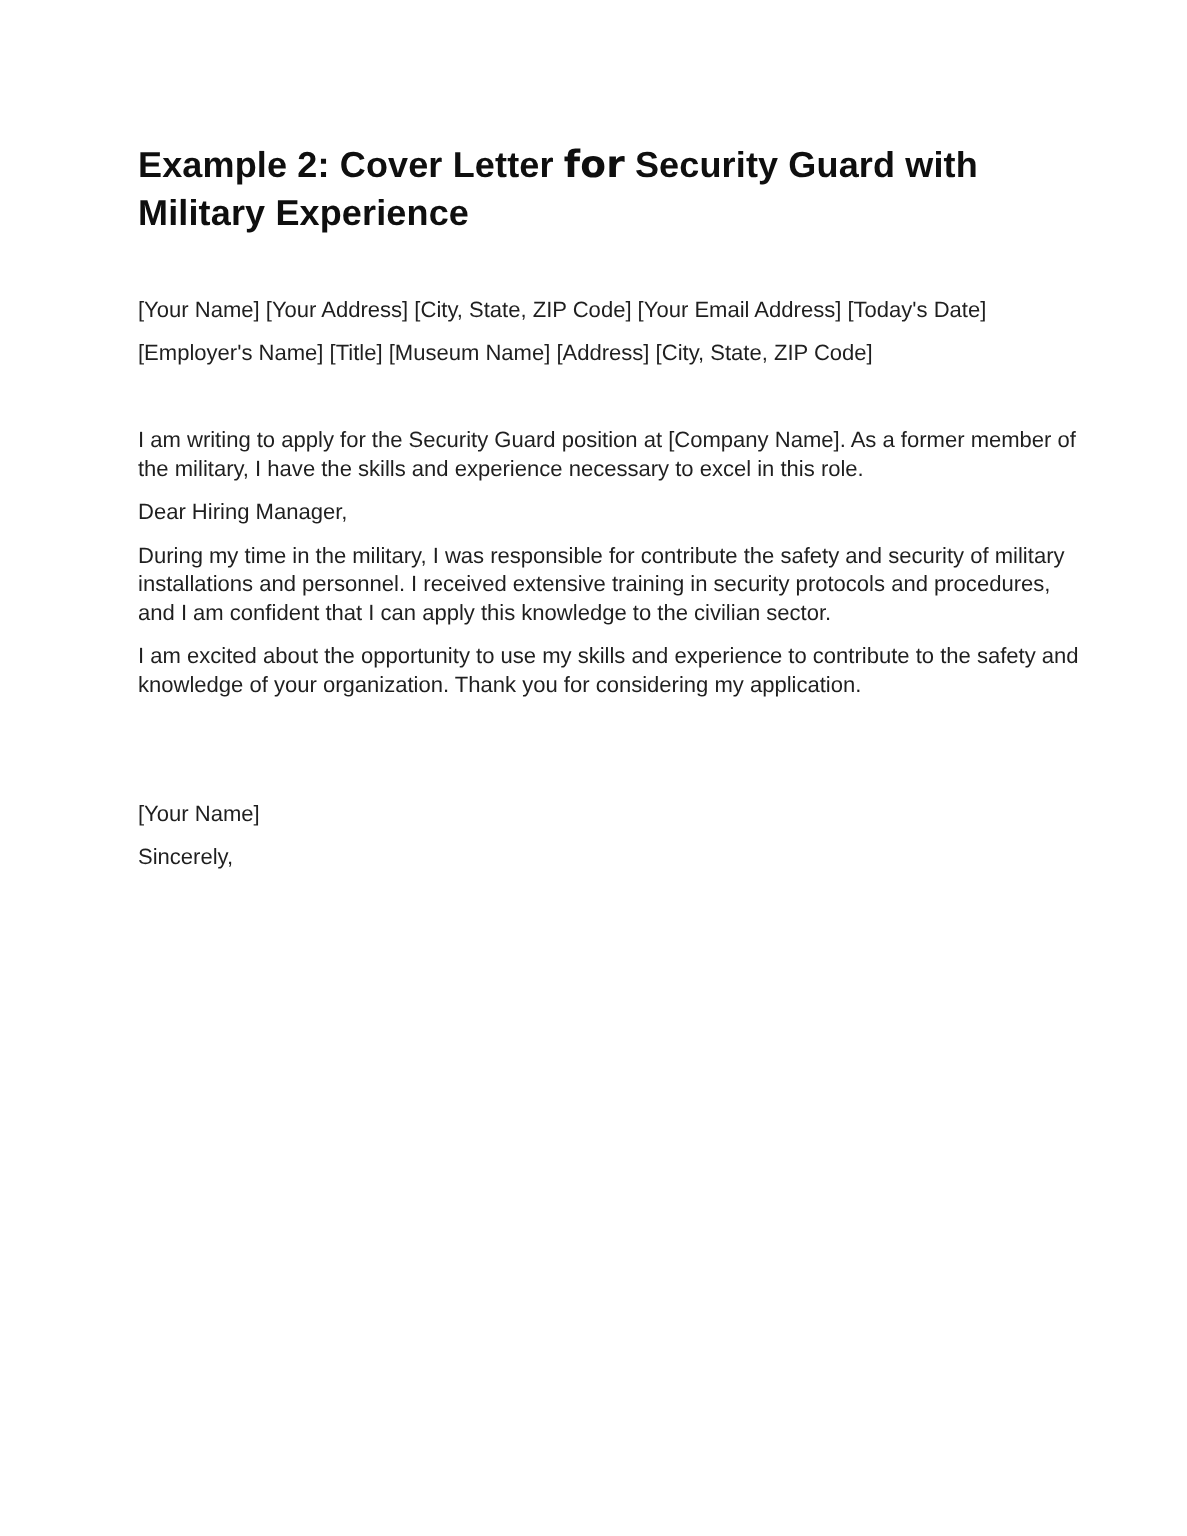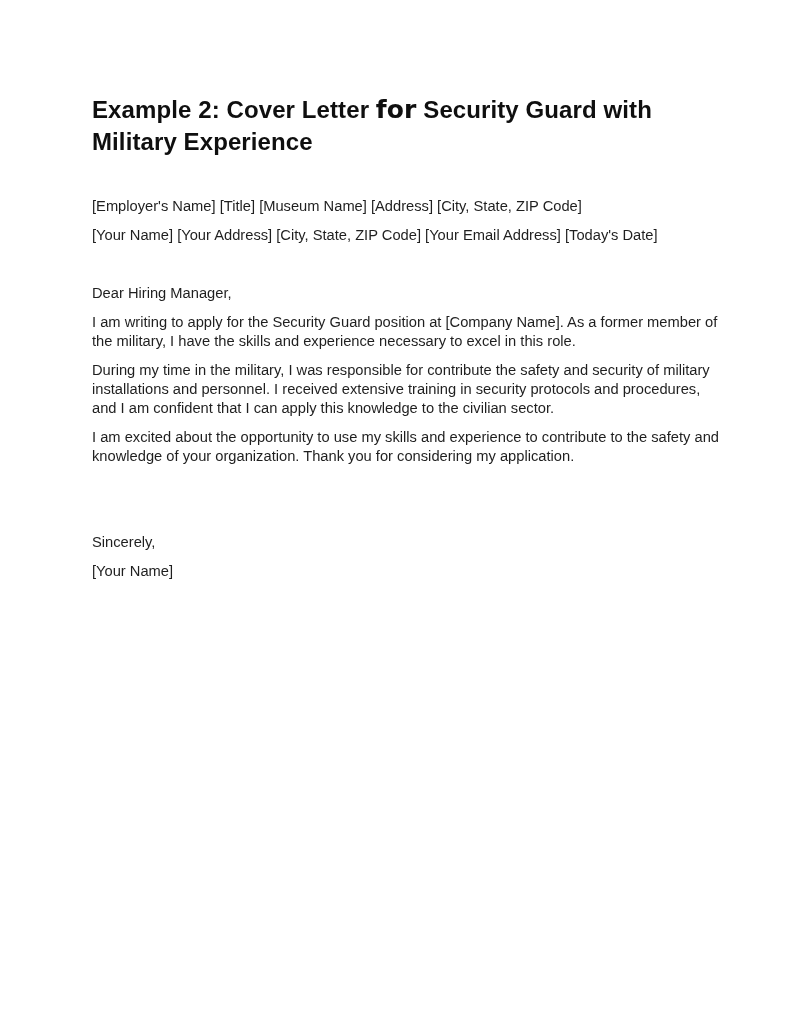--- a/index.html
+++ b/index.html
@@ -38,28 +38,28 @@
   .spacer-sm { height: 29px; }
   .spacer-lg { height: 57px; }
 </style>
 </head>
 <body>
 
 <div class="page">
 
   <h1 class="doc-title"><span>Example 2: Cover Letter </span><span class="title-alt">for</span><span> Security Guard with Military Experience</span></h1>
 
+  <p class="doc-line">[Your Name] [Your Address] [City, State, ZIP Code] [Your Email Address] [Today's Date]</p>
   <p class="doc-line">[Employer's Name] [Title] [Museum Name] [Address] [City, State, ZIP Code]</p>
-  <p class="doc-line">[Your Name] [Your Address] [City, State, ZIP Code] [Your Email Address] [Today's Date]</p>
 
   <div class="spacer-sm"></div>
 
+  <p class="doc-line">I am writing to apply for the Security Guard position at [Company Name]. As a former member of the military, I have the skills and experience necessary to excel in this role.</p>
   <p class="doc-line">Dear Hiring Manager,</p>
-  <p class="doc-line">I am writing to apply for the Security Guard position at [Company Name]. As a former member of the military, I have the skills and experience necessary to excel in this role.</p>
   <p class="doc-line">During my time in the military, I was responsible for contribute the safety and security of military installations and personnel. I received extensive training in security protocols and procedures, and I am confident that I can apply this knowledge to the civilian sector.</p>
   <p class="doc-line">I am excited about the opportunity to use my skills and experience to contribute to the safety and knowledge of your organization. Thank you for considering my application.</p>
 
   <div class="spacer-lg"></div>
 
+  <p class="doc-line">[Your Name]</p>
   <p class="doc-line">Sincerely,</p>
-  <p class="doc-line">[Your Name]</p>
 
 </div>
 
 </body></html>

